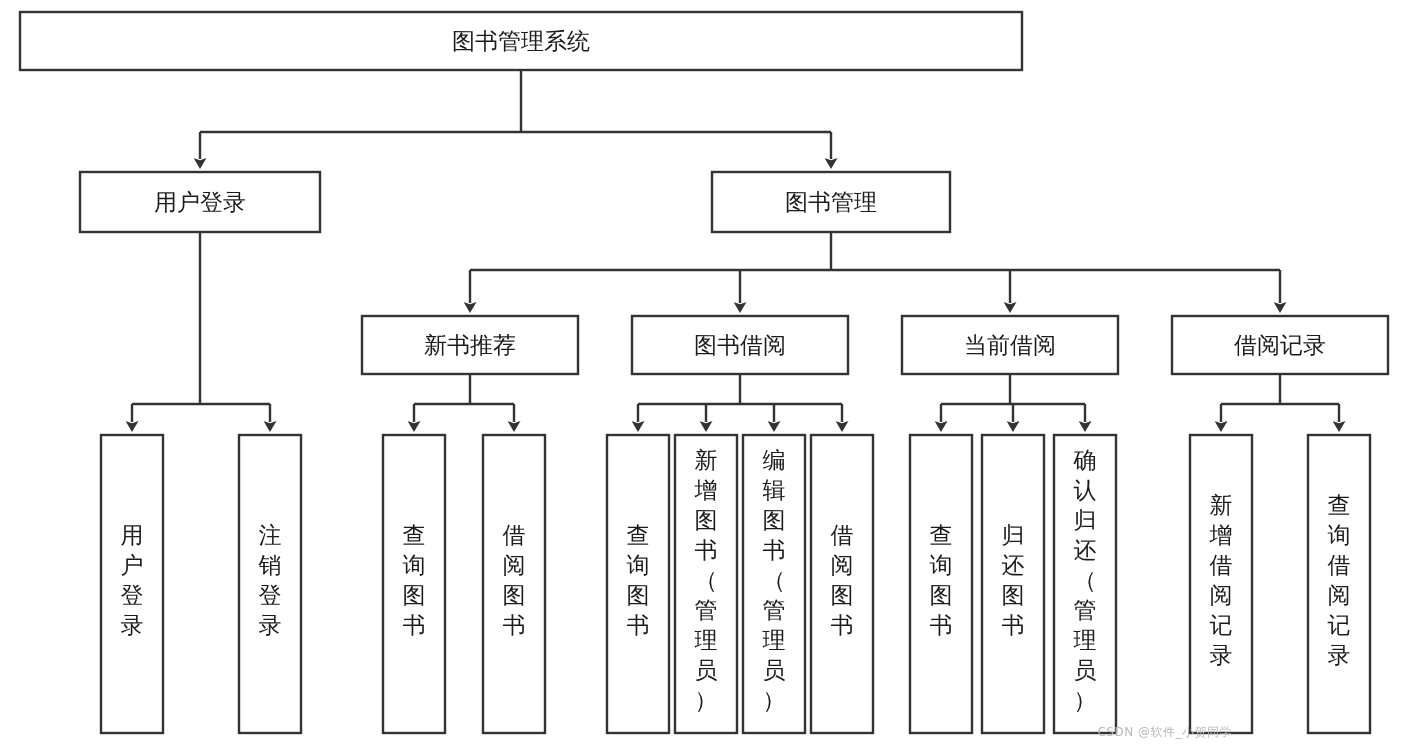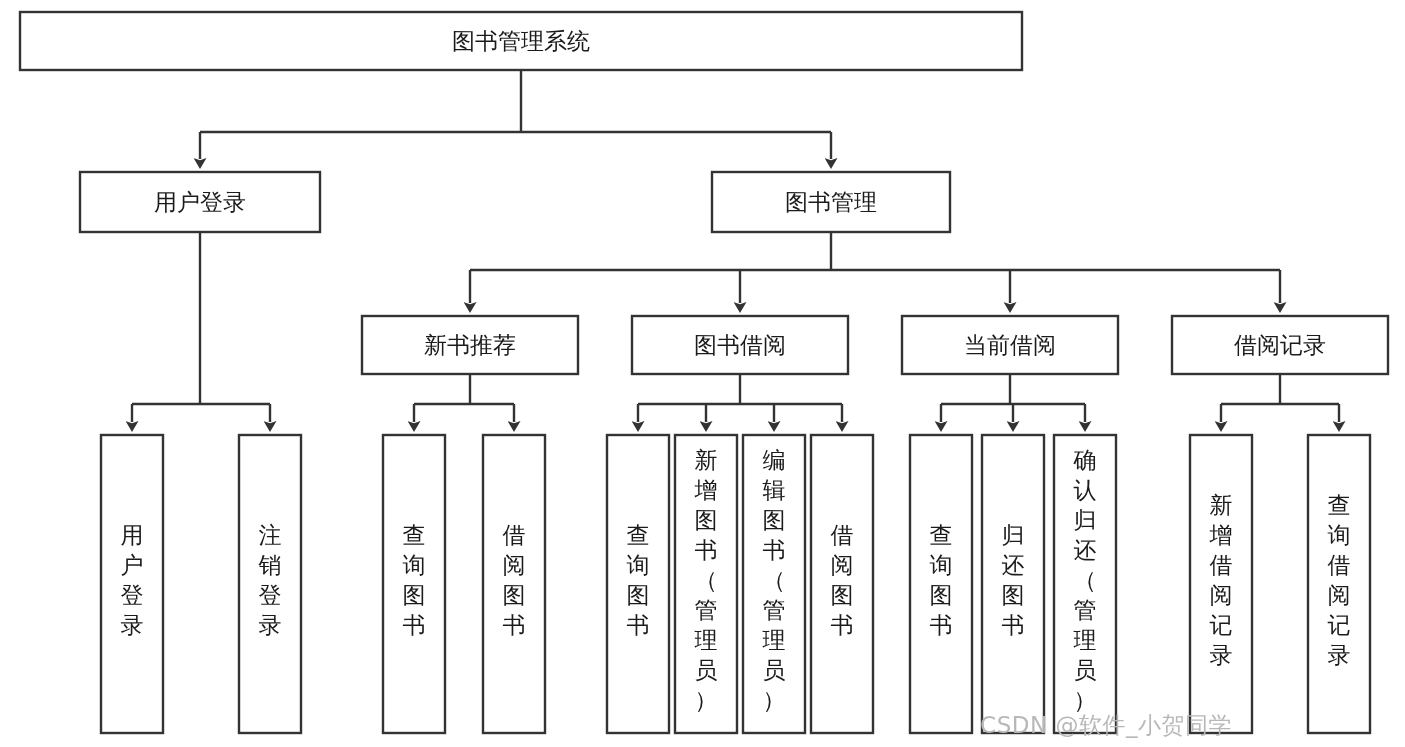--- a/index.html
+++ b/index.html
@@ -54,21 +54,21 @@
     fill: #1b1b1b;
     font-family: "DejaVu Sans", "Liberation Sans", sans-serif;
     font-size: 23px;
     text-anchor: middle;
   }
   .watermark {
     position: absolute;
     right: 14px;
     bottom: 6px;
     font-family: "DejaVu Sans", "Liberation Sans", sans-serif;
-    font-size: 23px;
+    font-size: 12px;
     color: #b8b8b8;
     white-space: nowrap;
     letter-spacing: 0.5px;
     pointer-events: none;
   }
 </style>
 </head>
 <body>
 
 <div id="diagram-root">

